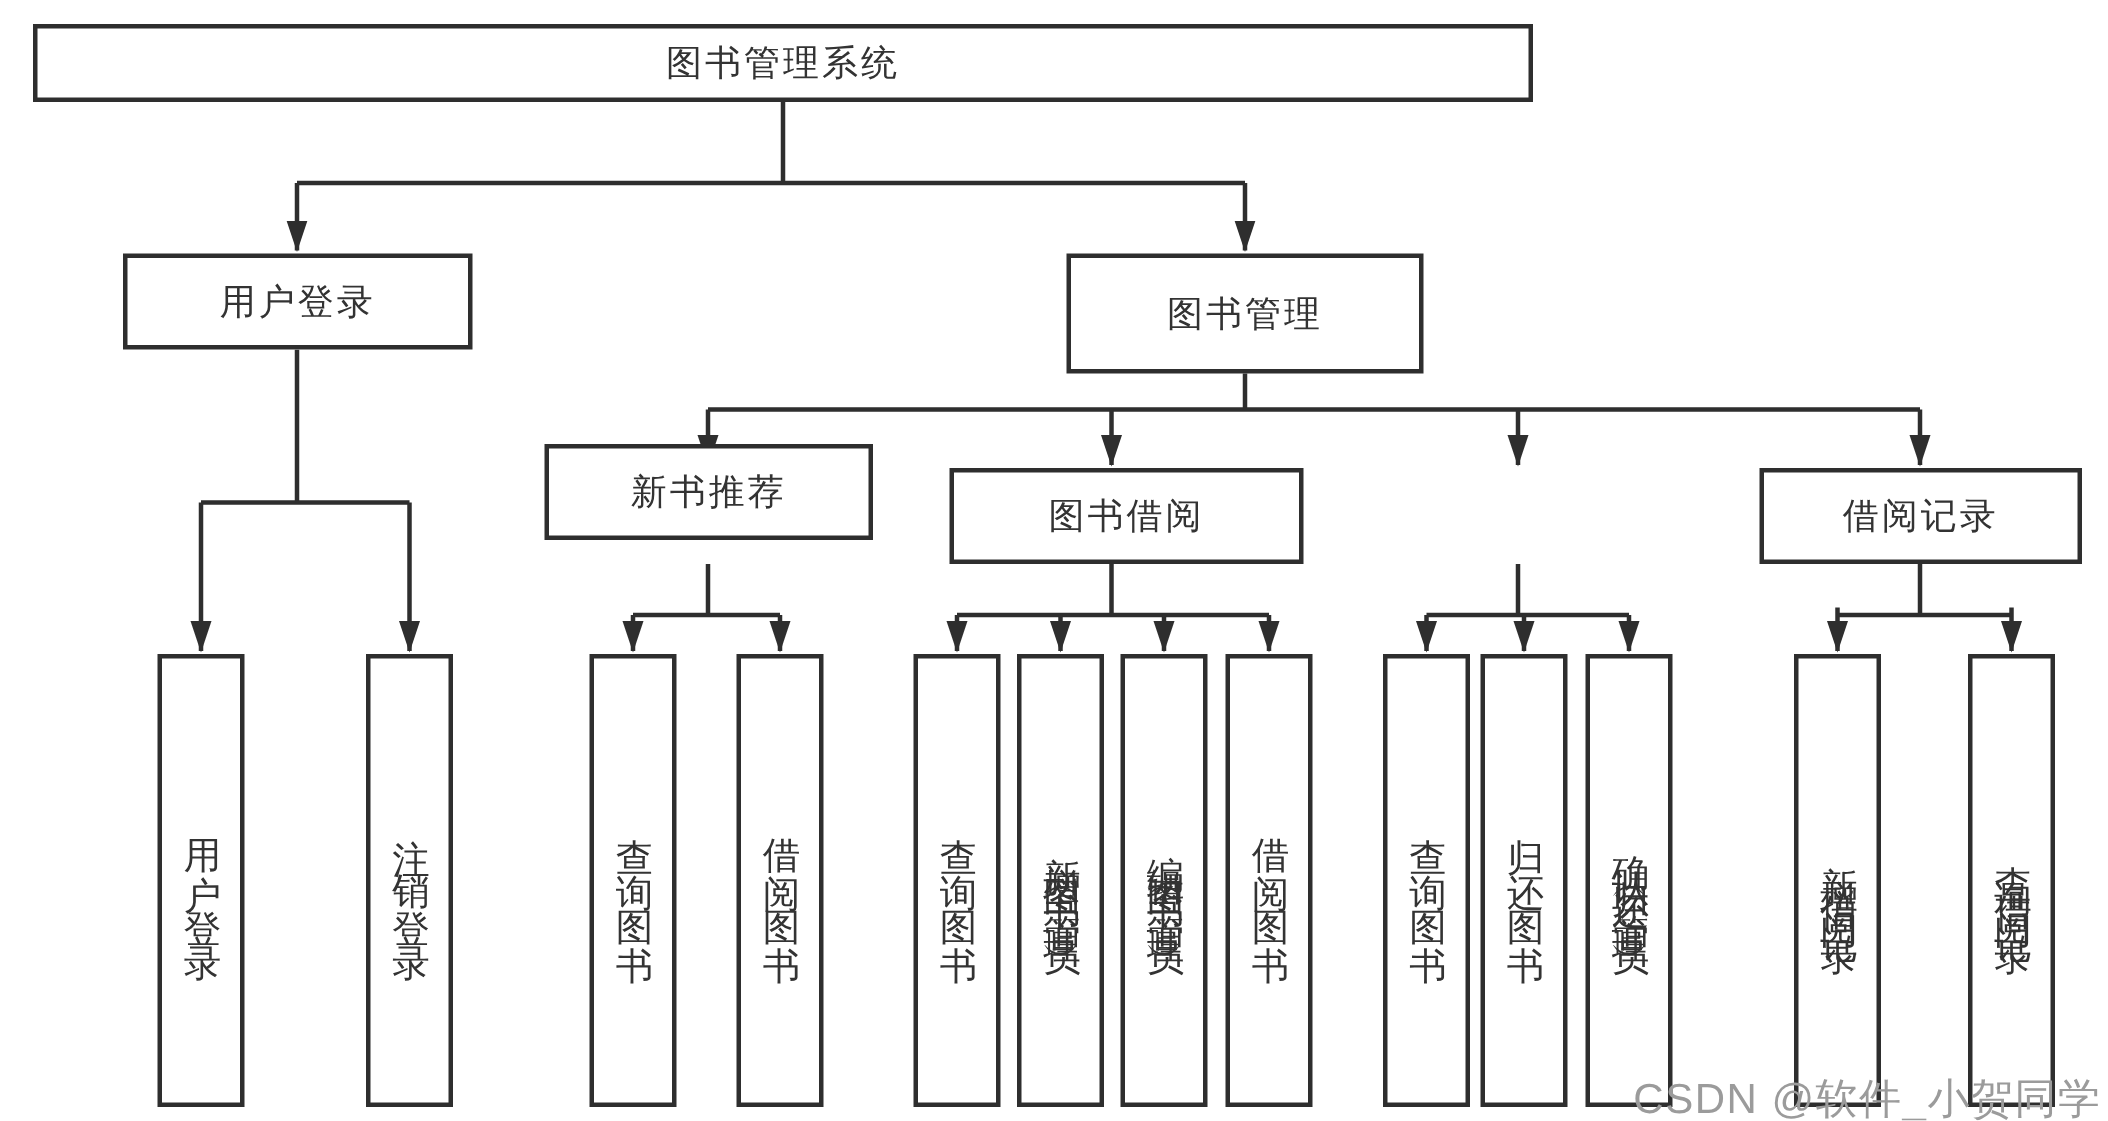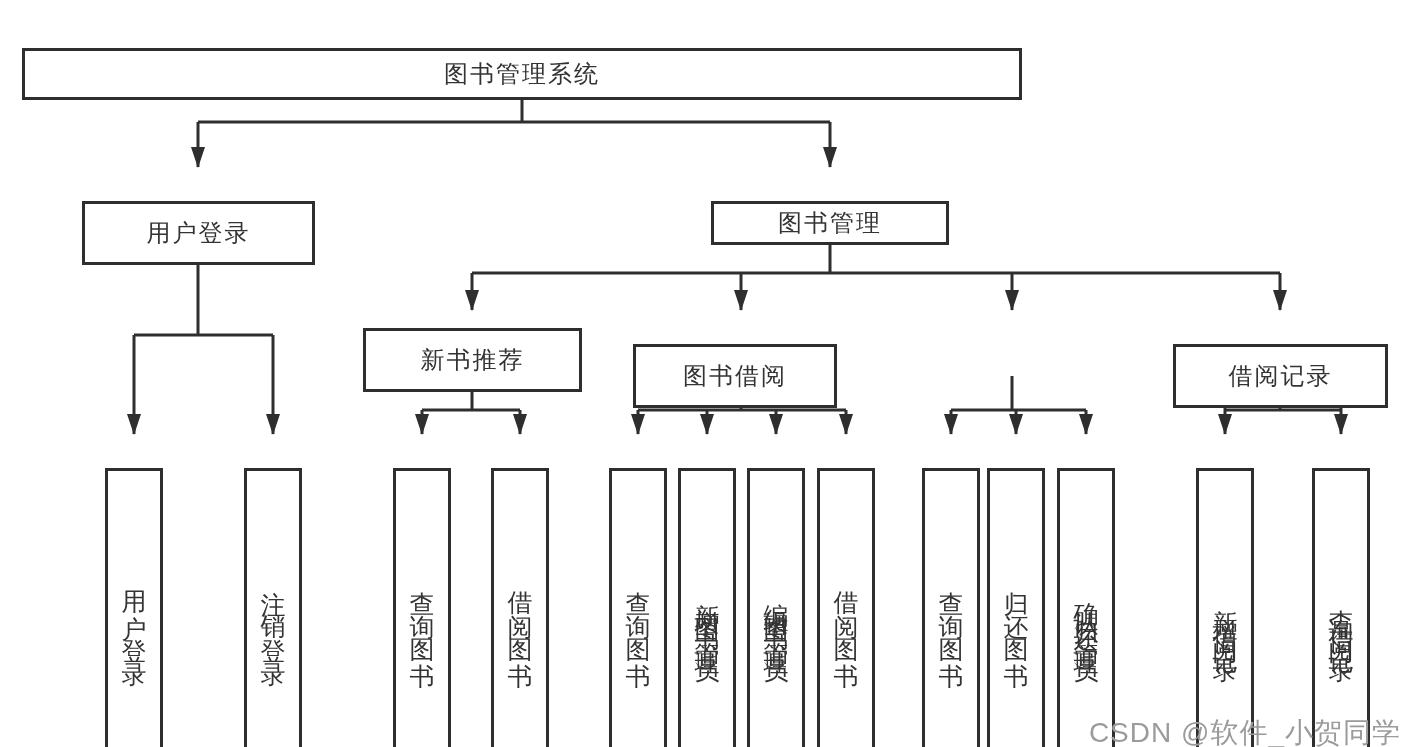--- a/index.html
+++ b/index.html
@@ -4,21 +4,21 @@
 <style>
   html,body{margin:0;padding:0;background:#ffffff;}
   .diagram{
     position:relative;width:1405px;height:747px;background:#ffffff;overflow:hidden;
     font-family:"Liberation Sans",sans-serif;color:#333333;
   }
   .wires{position:absolute;left:0;top:0;}
   .box{
     position:absolute;box-sizing:border-box;background:#ffffff;
     border:3px solid #2e2e2e;display:flex;align-items:center;justify-content:center;
-    font-size:24px;color:#333333;white-space:nowrap;margin-top:32px;
+    font-size:24px;color:#333333;white-space:nowrap;
   }
   .h{letter-spacing:2px;}
   .root{font-size:24px;}
   .v{
     writing-mode:vertical-rl;text-orientation:mixed;
     font-size:25px;line-height:1;
   }
   .ls4{letter-spacing:24px;}
   .ls6{letter-spacing:10px;}
   .ls8{letter-spacing:8px;}
@@ -68,24 +68,24 @@
       <line x1="1016" y1="410" x2="1016" y2="434" marker-end="url(#ah)"></line>
       <line x1="1086" y1="410" x2="1086" y2="434" marker-end="url(#ah)"></line>
       <line x1="1225" y1="405" x2="1225" y2="434" marker-end="url(#ah)"></line>
       <line x1="1341" y1="405" x2="1341" y2="434" marker-end="url(#ah)"></line>
     </g>
   </svg>
 
   <div class="box h root" style="left:22px;top:16px;width:1000px;height:52px">图书管理系统</div>
 
   <div class="box h" style="left:82px;top:169px;width:233px;height:64px">用户登录</div>
-  <div class="box h" style="left:711px;top:169px;width:238px;height:44px">图书管理</div>
+  <div class="box h" style="left:711px;top:169px;width:238px;height:80px">图书管理</div>
 
   <div class="box h" style="left:363px;top:296px;width:219px;height:64px">新书推荐</div>
-  <div class="box h" style="left:633px;top:312px;width:204px;height:64px">图书借阅</div>
+  <div class="box h" style="left:633px;top:312px;width:236px;height:64px">图书借阅</div>
   <div class="box h" style="left:1173px;top:312px;width:215px;height:64px">借阅记录</div>
 
   <div class="box v ls4" style="left:105px;top:436px;width:58px;height:302px">用户登录</div>
   <div class="box v ls4" style="left:244px;top:436px;width:58px;height:302px">注销登录</div>
 
   <div class="box v ls4" style="left:393px;top:436px;width:58px;height:302px">查询图书</div>
   <div class="box v ls4" style="left:491px;top:436px;width:58px;height:302px">借阅图书</div>
 
   <div class="box v ls4" style="left:609px;top:436px;width:58px;height:302px">查询图书</div>
   <div class="box v ls8" style="left:678px;top:436px;width:58px;height:302px">新增图书（管理员）</div>

